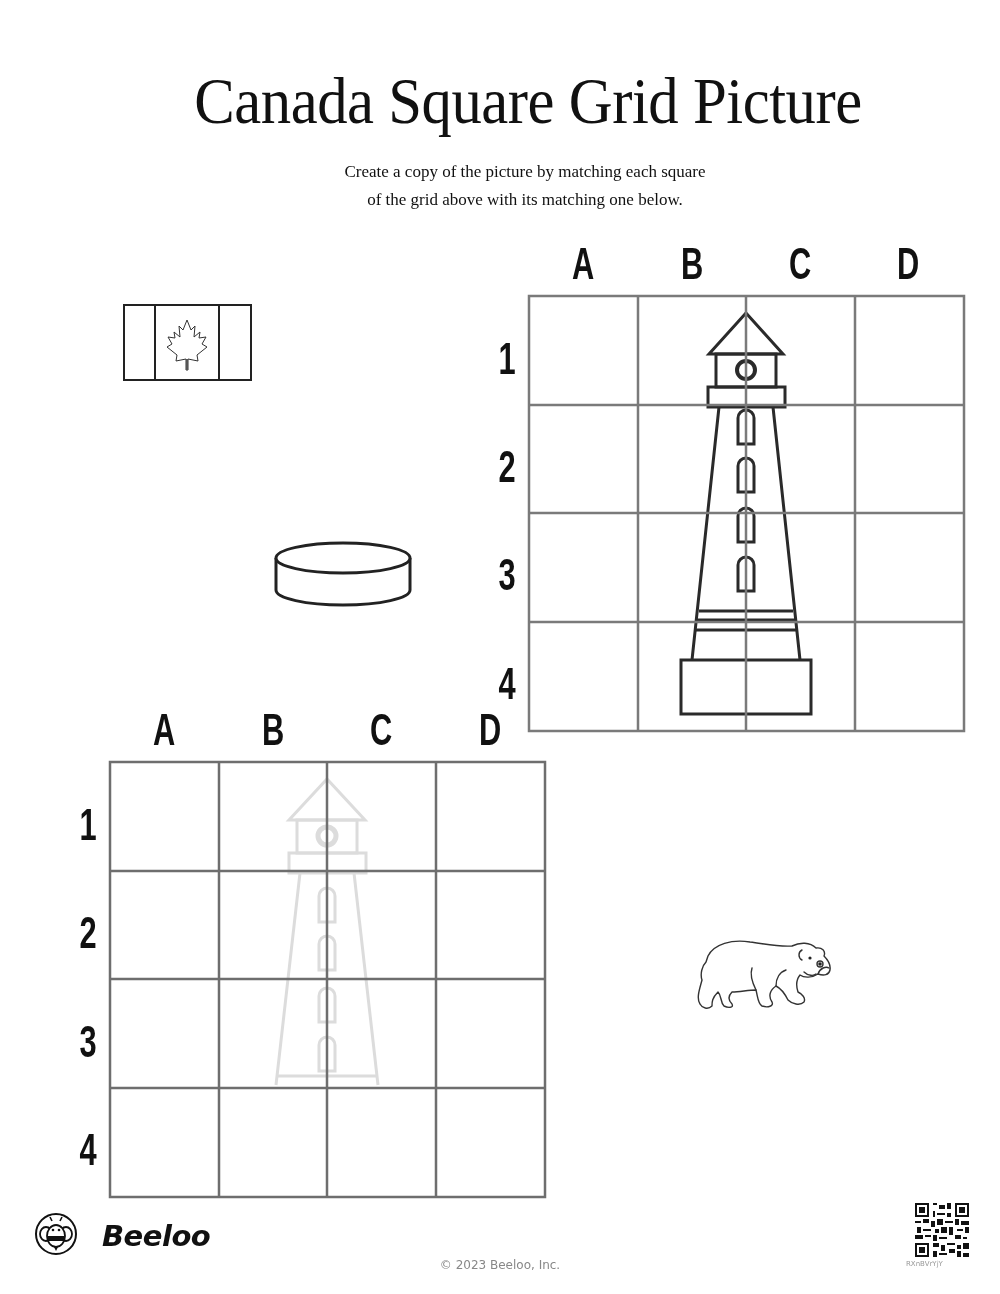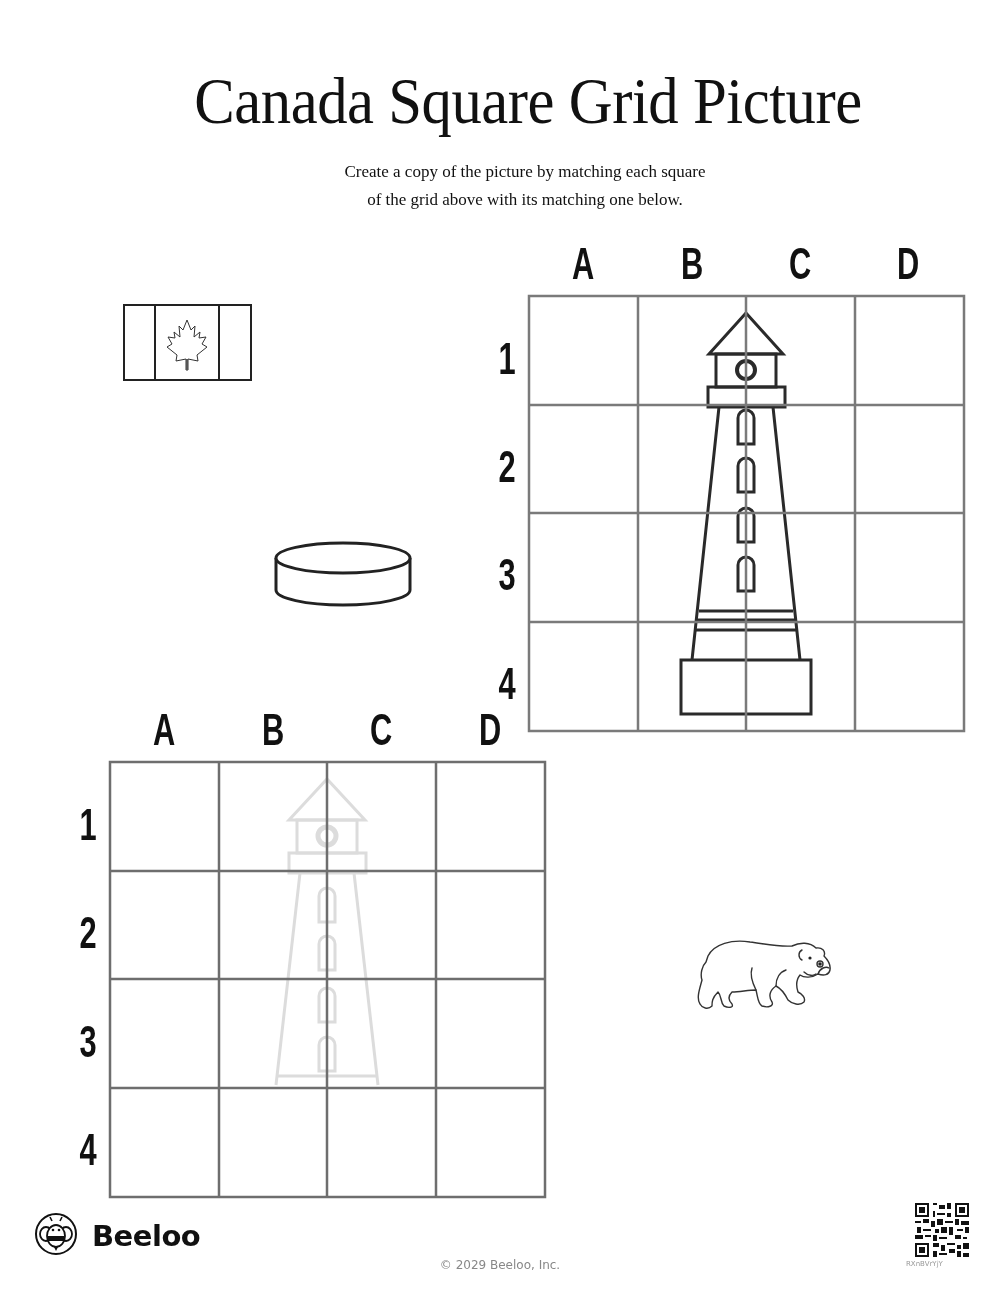--- a/index.html
+++ b/index.html
@@ -5,21 +5,21 @@
   html, body { margin: 0; padding: 0; background: #ffffff; }
   body { width: 1000px; height: 1294px; position: relative; overflow: hidden; color: #111; font-family: "Liberation Sans", sans-serif; }
   .abs { position: absolute; }
   .title { left: 0; width: 1056px; top: 68px; text-align: center; font-family: "Liberation Serif", serif; font-size: 66px; letter-spacing: -0.5px; transform: scaleX(0.92); transform-origin: center; color: #111; line-height: 1; }
   .subtitle { left: 0; width: 1050px; top: 158px; text-align: center; font-family: "Liberation Serif", serif; font-size: 17px; line-height: 28px; color: #111; }
   .col-label, .row-label { font-family: "Liberation Sans", sans-serif; font-weight: bold; font-size: 44px; color: #111; transform: scaleX(0.7); text-align: center; line-height: 1; }
   .col-label { width: 60px; }
   .row-label { width: 40px; }
   .grid { position: absolute; border: 0; }
   .grid svg { display: block; }
-  .footer-brand { left: 34px; top: 1212px; display: flex; align-items: center; gap: 14px; }
+  .footer-brand { left: 34px; top: 1212px; display: flex; align-items: center; gap: 24px; font-style: italic; }
   .brand-text { font-family: "DejaVu Sans", sans-serif; font-weight: bold; font-size: 29px; color: #111; letter-spacing: -0.5px; }
   .copyright { left: 0; width: 1000px; top: 1258px; text-align: center; font-family: "DejaVu Sans", sans-serif; font-size: 12px; color: #888; }
   .qr-code-text { left: 906px; width: 72px; top: 1260px; font-family: "DejaVu Sans", sans-serif; font-size: 7px; color: #999; }
 </style>
 </head>
 <body>
 
 <div class="abs title">Canada Square Grid Picture</div>
 <div class="abs subtitle">
   <div>Create a copy of the picture by matching each square</div>
@@ -151,21 +151,21 @@
       <rect x="14" y="24" width="16" height="5" fill="#111"></rect>
       <circle cx="19" cy="18" r="1.3" fill="#111"></circle>
       <circle cx="25" cy="18" r="1.3" fill="#111"></circle>
       <path d="M18 9 L16 5 M26 9 L28 5" stroke="#111" stroke-width="1.6"></path>
       <path d="M20 35 L22 39 L24 35" fill="#111"></path>
     </svg>
   </span>
   <span class="brand-text">Beeloo</span>
 </div>
 
-<div class="abs copyright">© 2029 Beeloo, Inc.</div>
+<div class="abs copyright">© 2023 Beeloo, Inc.</div>
 
 <div class="abs" style="left:915px; top:1203px;">
   <svg width="54" height="54" viewBox="0 0 27 27" shape-rendering="crispEdges">
     <rect width="27" height="27" fill="#fff"></rect>
     <g fill="#111">
       <rect x="0" y="0" width="7" height="7"></rect>
         <rect x="1" y="1" width="5" height="5" fill="#fff"></rect>
         <rect x="2" y="2" width="3" height="3"></rect>
       <rect x="20" y="0" width="7" height="7"></rect>
         <rect x="21" y="1" width="5" height="5" fill="#fff"></rect>

